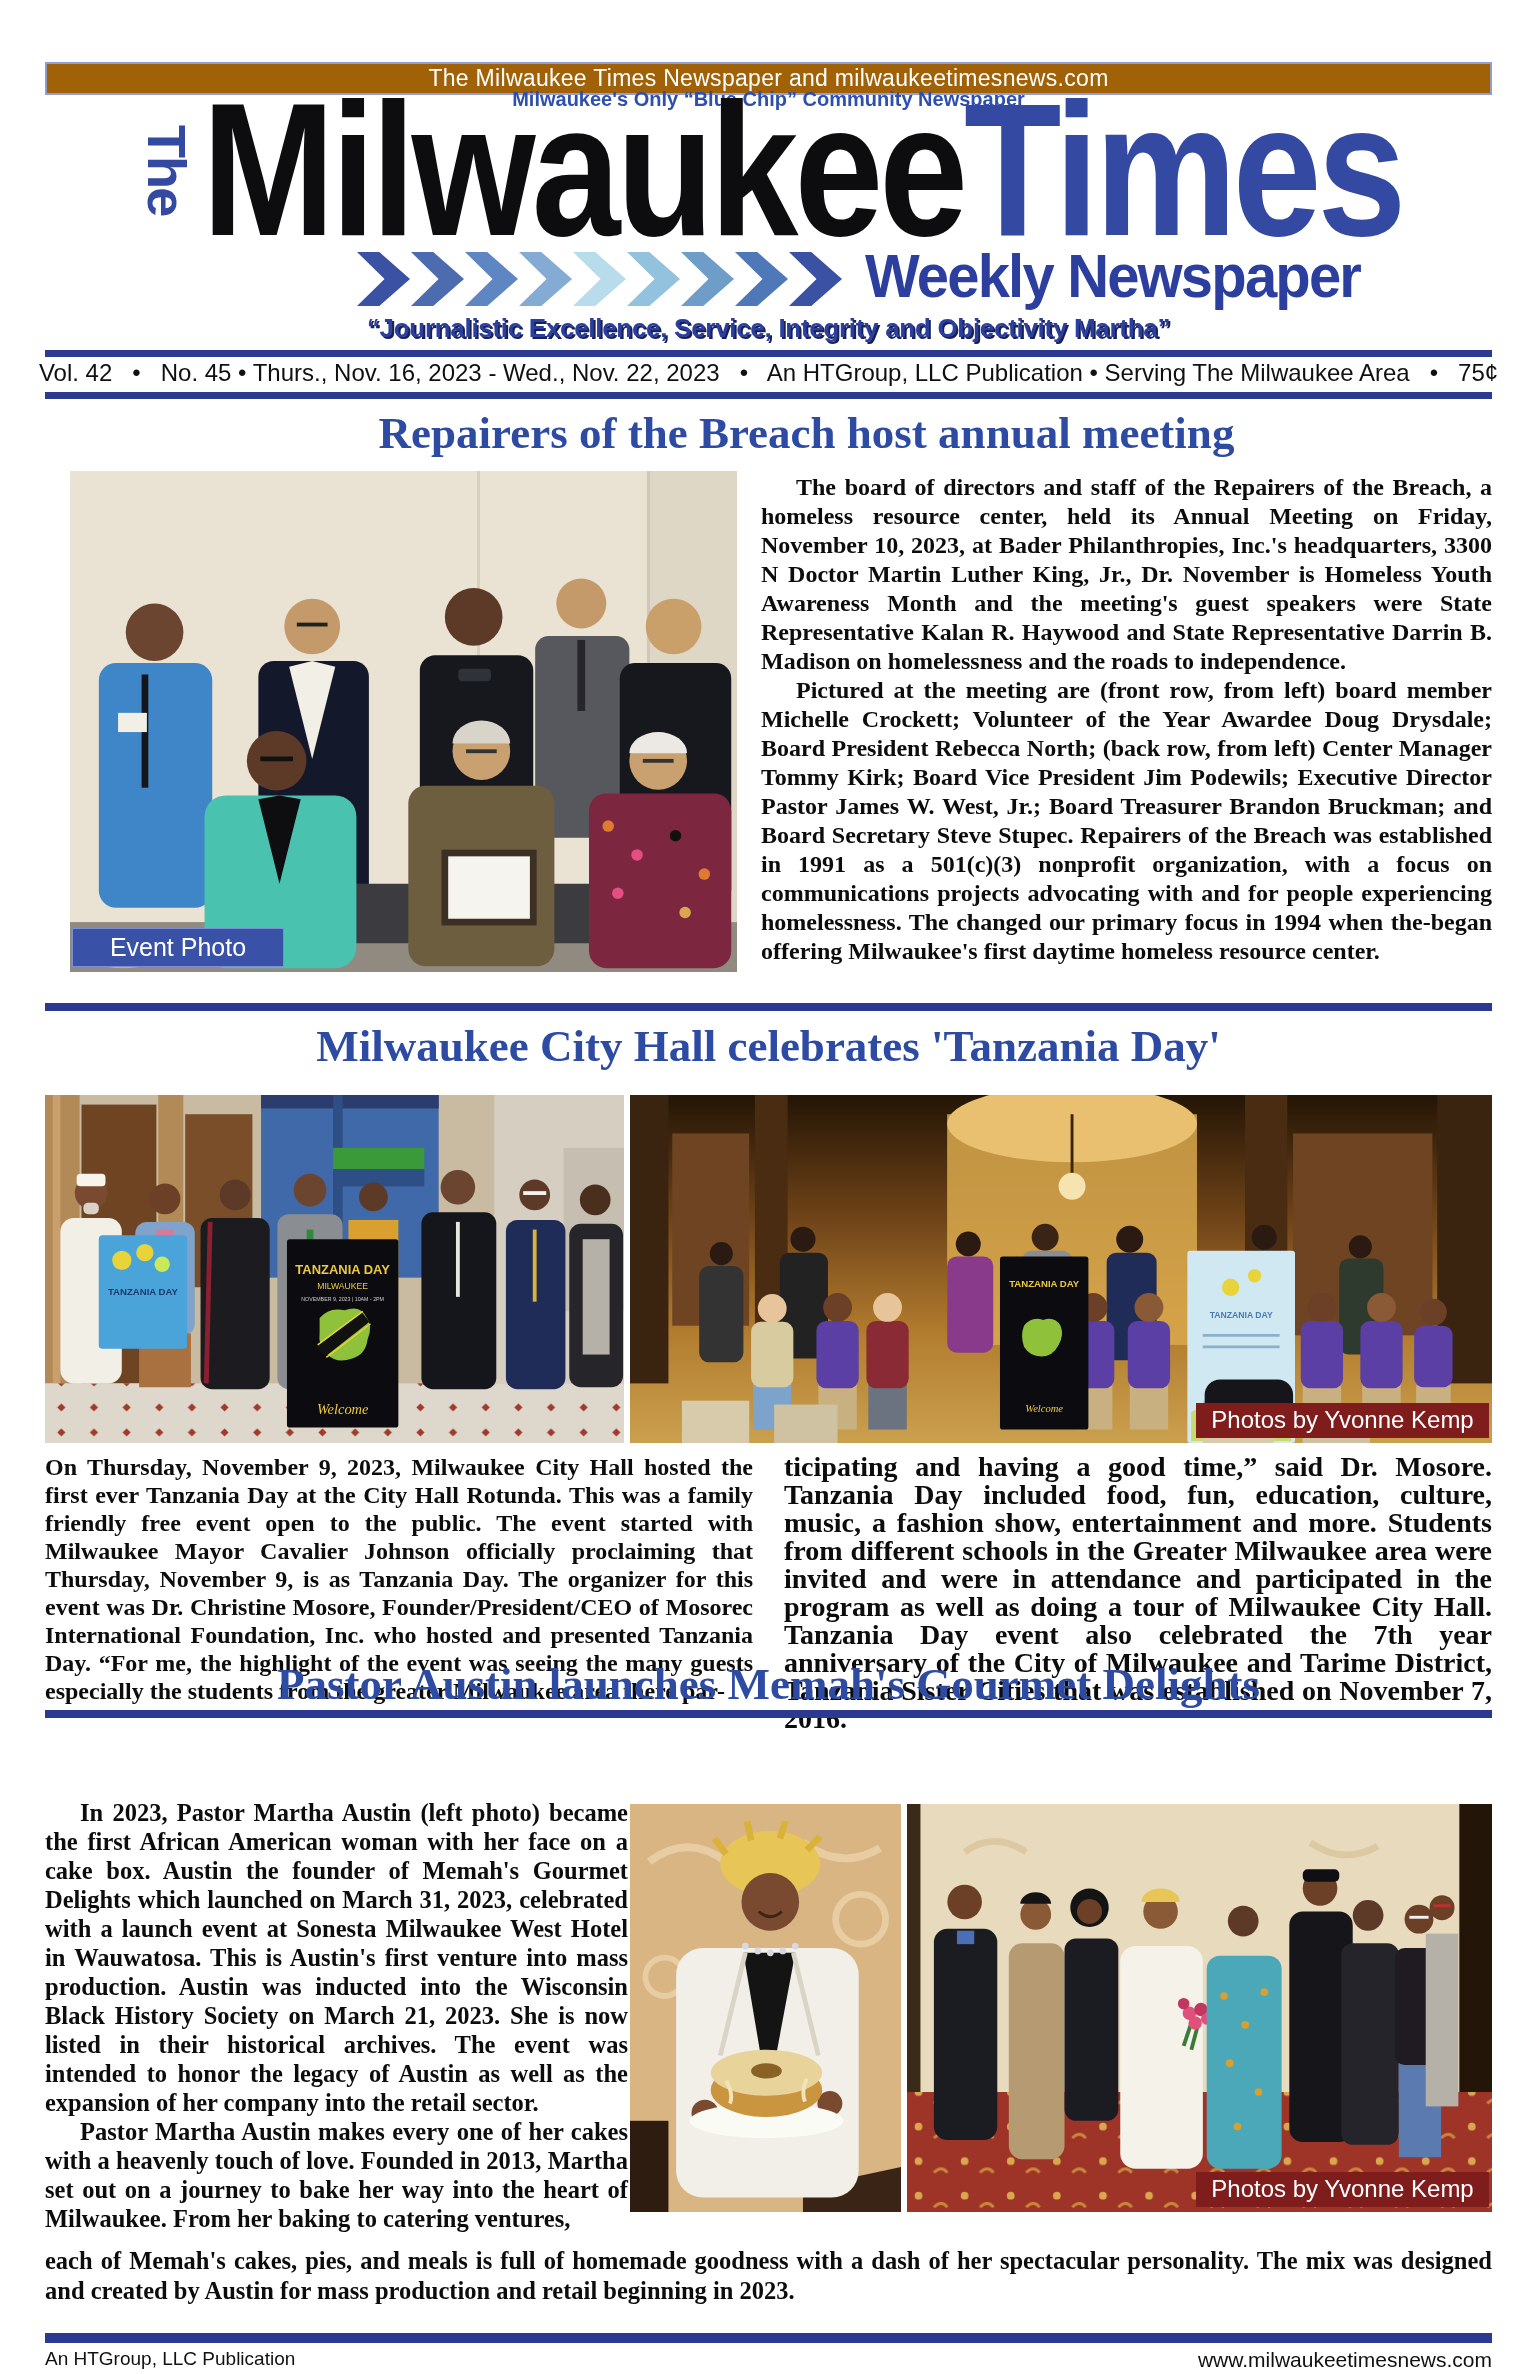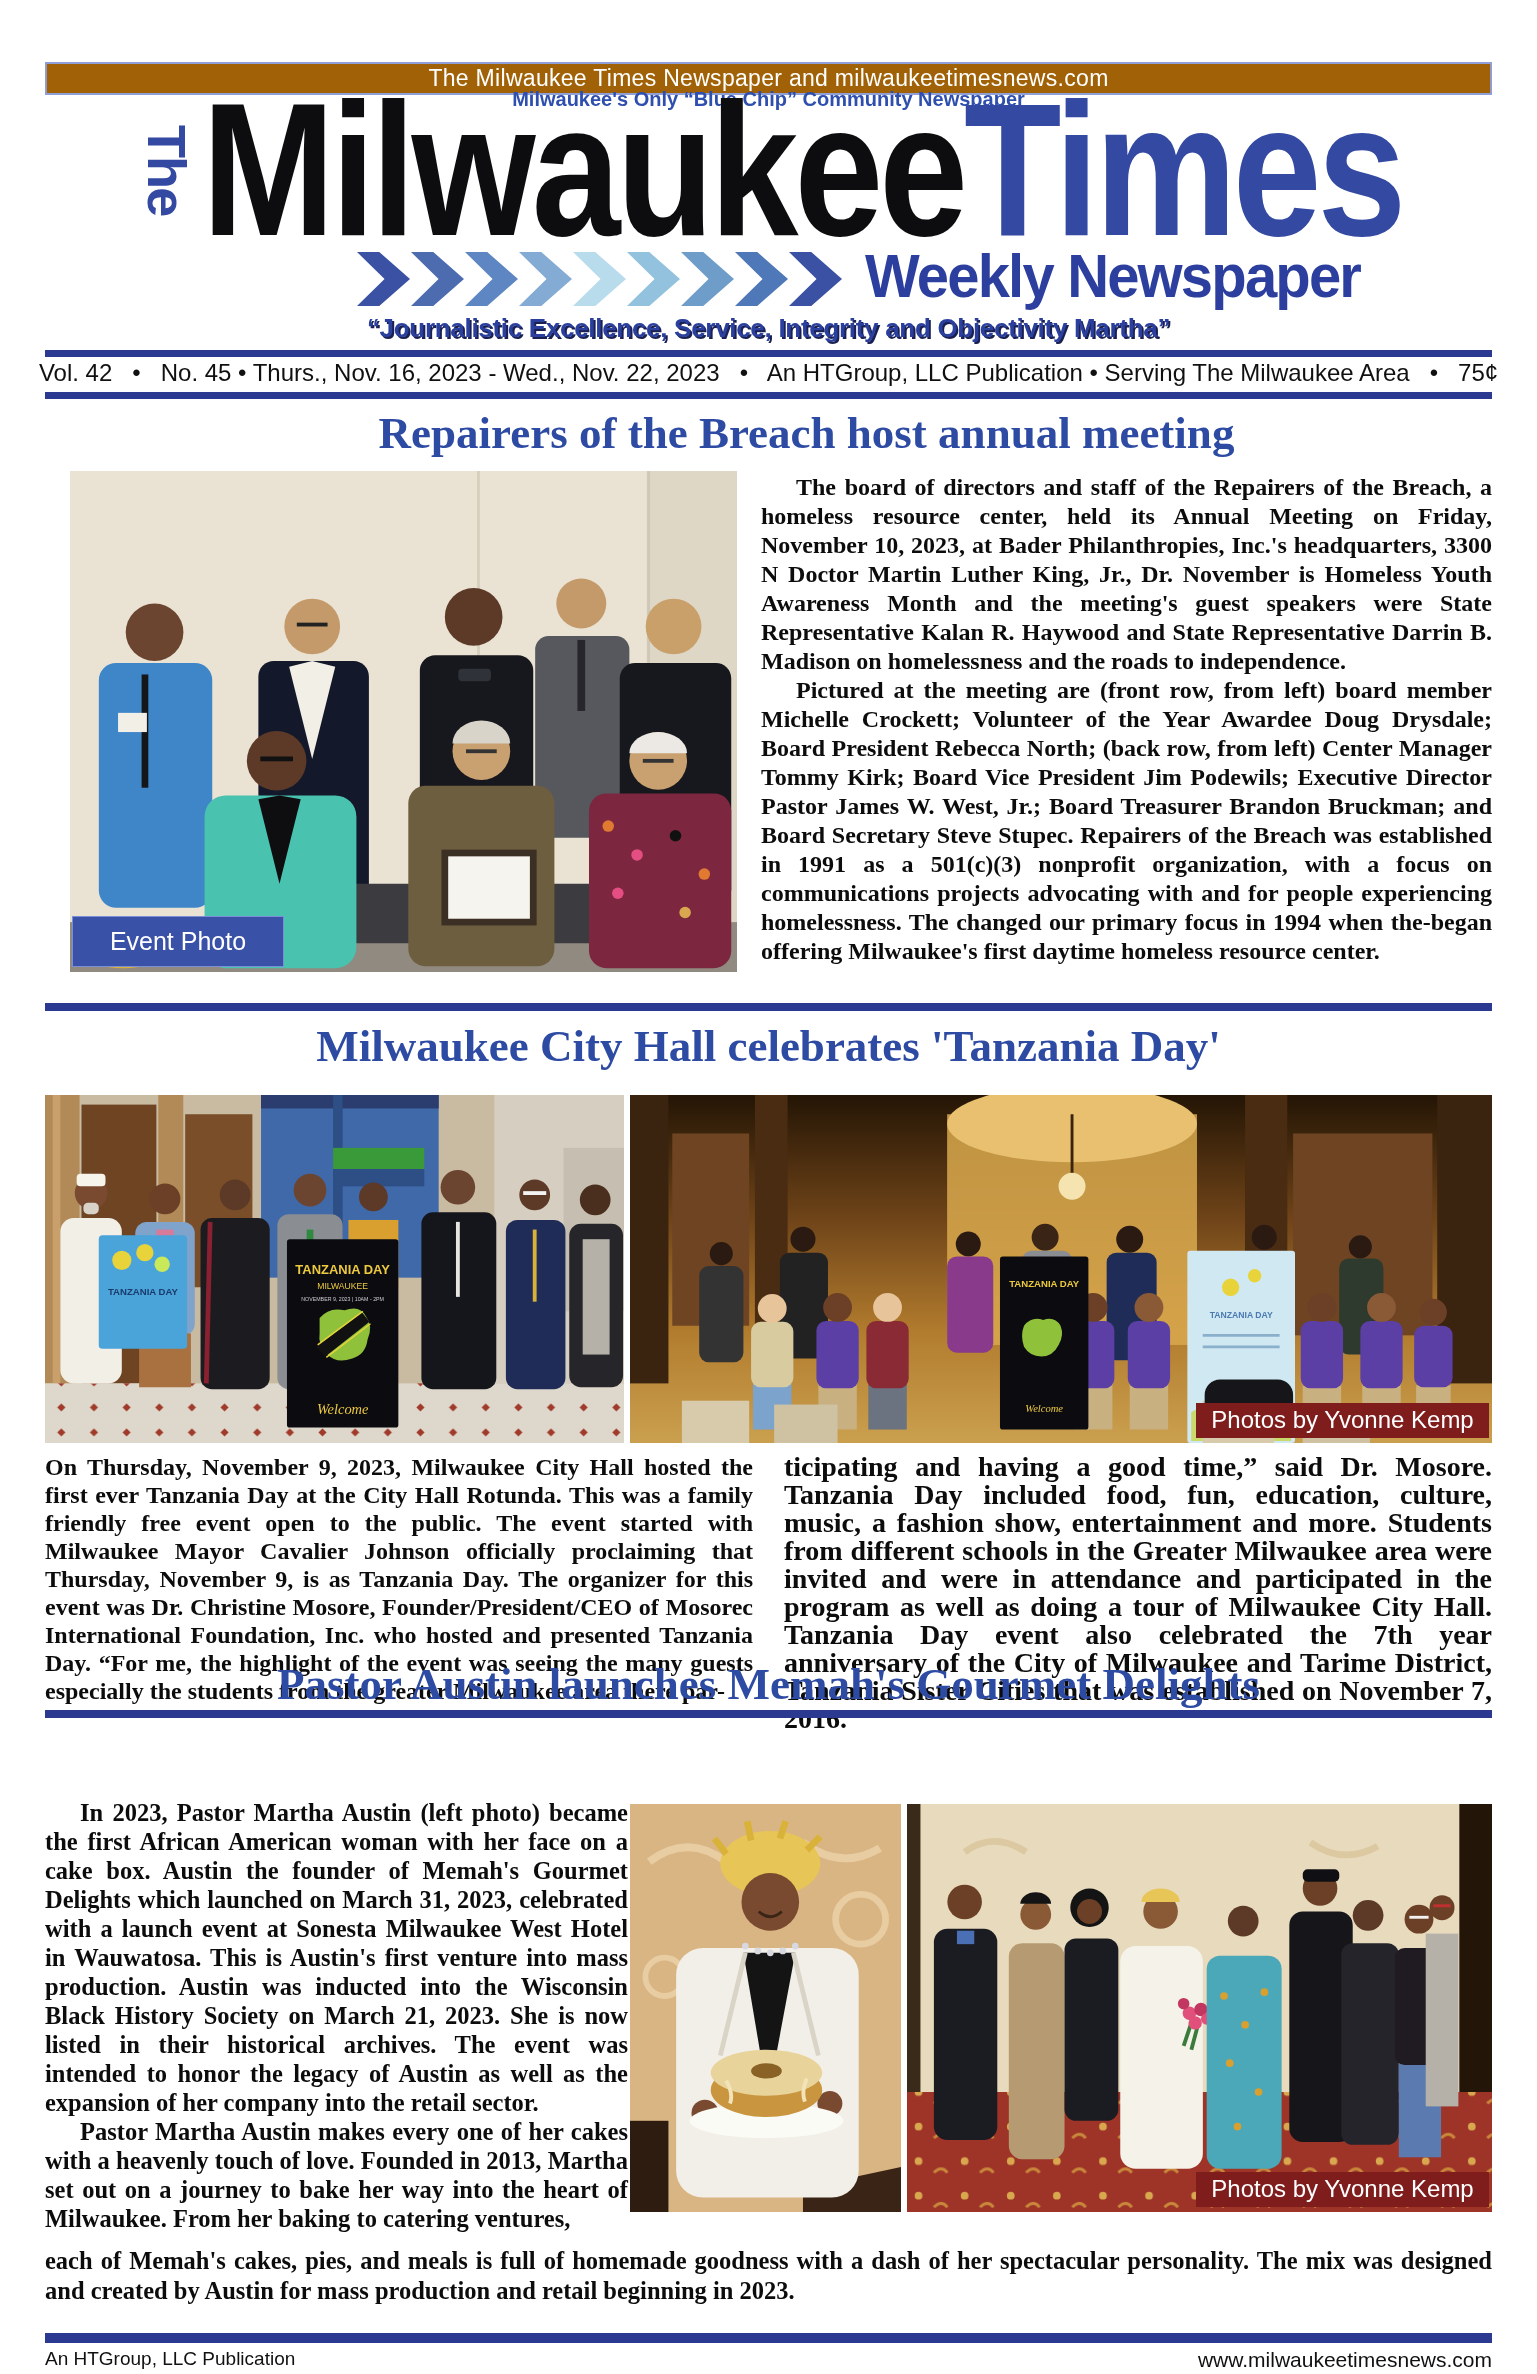--- a/index.html
+++ b/index.html
@@ -43,21 +43,21 @@
   .art1{left:761px;top:473px;width:731px;font-size:24px;line-height:29px;}
   .art2l{left:45px;top:1453px;width:708px;font-size:24px;line-height:28px;}
   .art2r{left:784px;top:1453px;width:708px;font-size:28px;line-height:28px;}
   .art3l{left:45px;top:1798px;width:583px;font-size:24.5px;line-height:29px;}
   .art3full{left:45px;top:2246px;width:1447px;font-size:24.5px;line-height:30px;}
 
   
   .photo{overflow:hidden;background:#ccc;}
   .photo svg{display:block;width:100%;height:100%;}
   .photo-label{position:absolute;left:1.9px;bottom:4.8px;background:#3a51a8;color:#fff;
-               font-size:25px;padding:10px 37px;border:1.9px solid #7d8fd4;}
+               font-size:25px;padding:4px 37px;border:1.9px solid #7d8fd4;}
   .photo-credit{position:absolute;right:2.9px;bottom:4.8px;background:#7f1d1d;color:#fff;
                 font-size:24px;padding:3.8px 15.4px;}
 
   .p1{left:70px;top:471px;width:667px;height:501px;}
   .p2a{left:45px;top:1095px;width:579px;height:348px;}
   .p2b{left:630px;top:1095px;width:862px;height:348px;}
   .p3a{left:630px;top:1804px;width:271px;height:408px;}
   .p3b{left:907px;top:1804px;width:585px;height:408px;}
 
   .foot-rule{left:45px;top:2333px;width:1447px;height:9.6px;background:#2b3990;}

